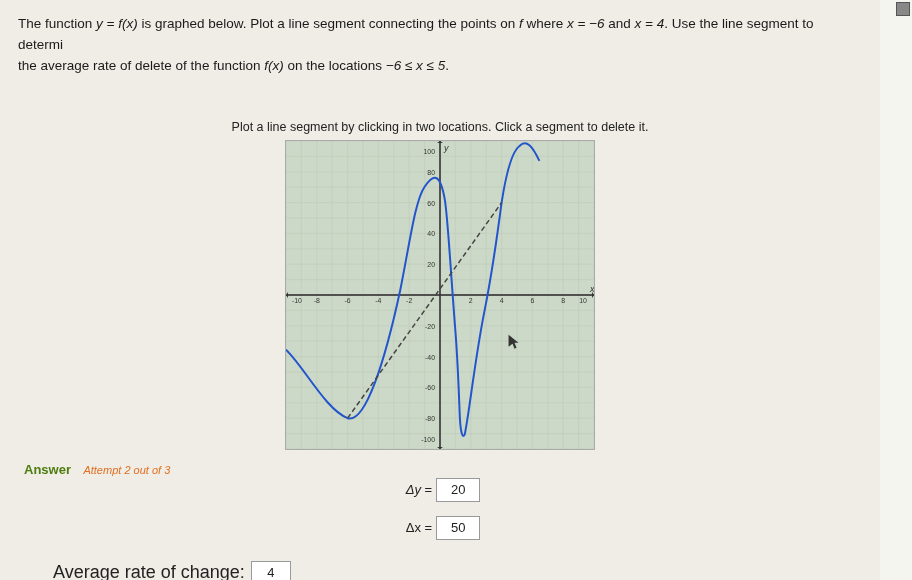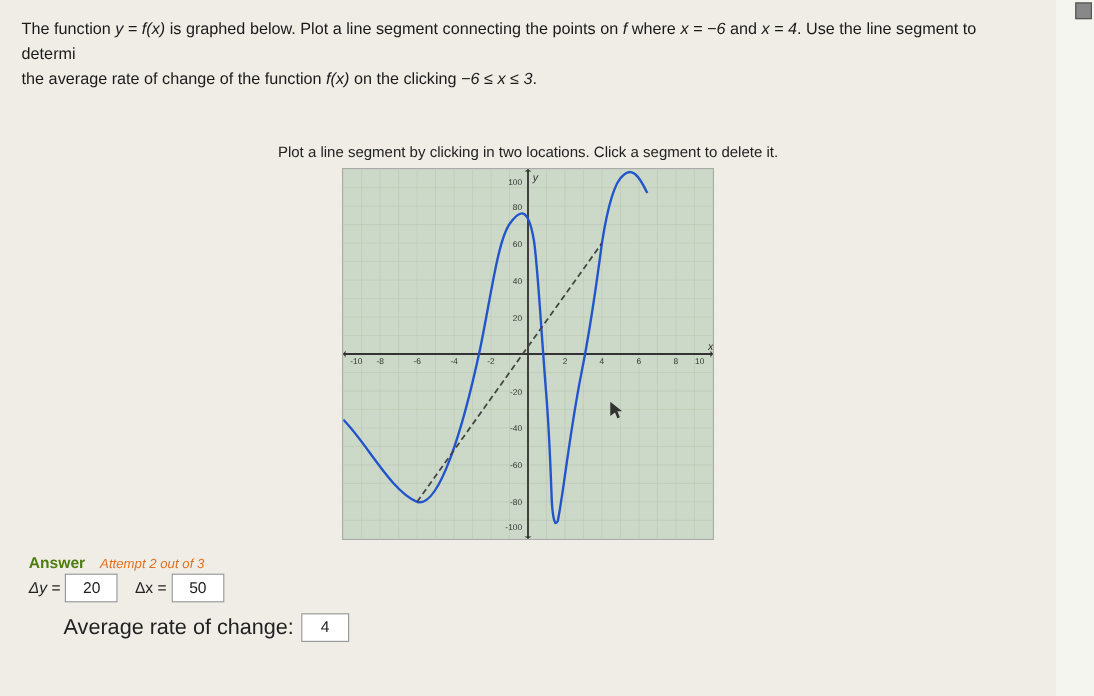--- a/index.html
+++ b/index.html
@@ -71,21 +71,22 @@
     .use-segment-text {
       font-size: 13px;
       color: #222;
       margin-top: 10px;
       margin-bottom: 7px;
     }
     .fields-row {
       display: flex;
       align-items: center;
       gap: 14px;
-      margin-bottom: 9px;
+      margin-bottom: 21px;
+      flex-direction: column;
     }
     .field-group {
       display: flex;
       align-items: center;
       gap: 4px;
     }
     .field-label {
       font-size: 13px;
       color: #222;
     }
@@ -129,21 +130,21 @@
       border: 1px solid #555;
     }
   </style>
 </head>
 <body>
 
 <div class="page">
 
   <div class="problem-text">
     <span>The function </span><span class="math">y = f(x)</span><span> is graphed below. Plot a line segment connecting the points on </span><span class="math">f</span><span> where </span><span class="math">x = −6</span><span> and </span><span class="math">x = 4</span><span>. Use the line segment to determi</span><br>
-    <span>the average rate of change of the function </span><span class="math">f(x)</span><span> on the clicking </span><span class="math">−6 ≤ x ≤ 3</span><span>.</span>
+    <span>the average rate of delete of the function </span><span class="math">f(x)</span><span> on the locations </span><span class="math">−6 ≤ x ≤ 5</span><span>.</span>
   </div>
 
   <div class="instruction">Plot a line segment by clicking in two locations. Click a segment to delete it.</div>
 
   <div class="graph-container">
     <div class="graph-area">
       <svg viewBox="0 0 310 310" xmlns="http://www.w3.org/2000/svg">
 
         <rect width="310" height="310" fill="#cdd9c8"></rect>
 

